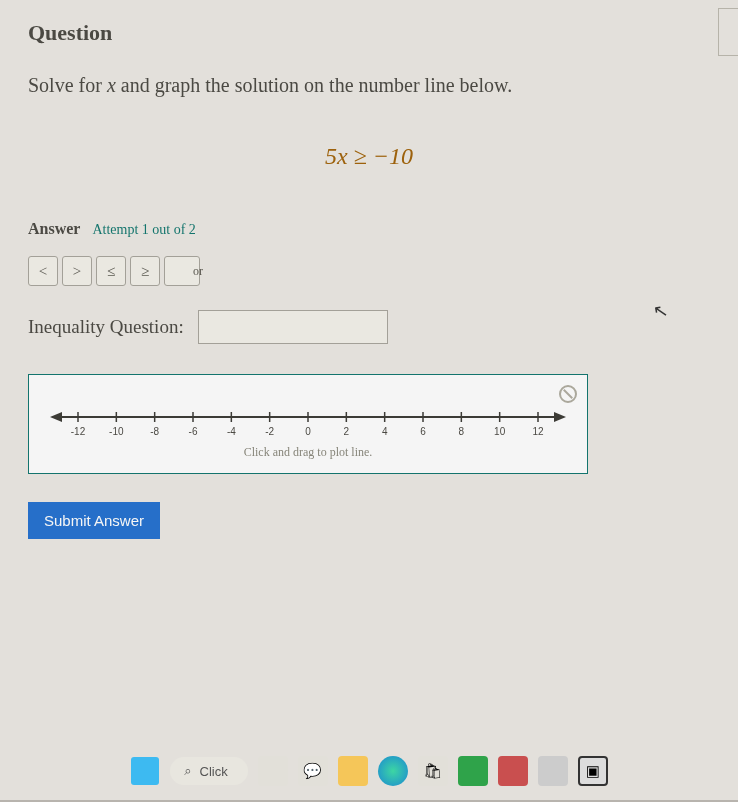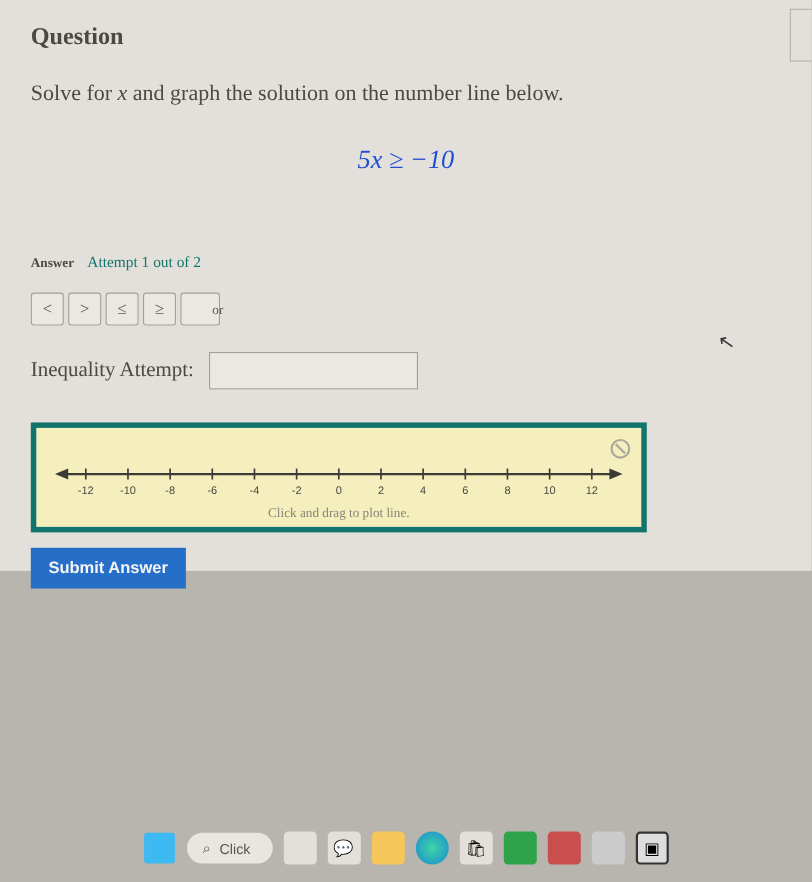--- a/index.html
+++ b/index.html
@@ -7,46 +7,46 @@
       width: 738px;
       height: 802px;
       background: #b8b4ae;
       font-family: Georgia, 'Times New Roman', serif;
       position: relative;
       overflow: hidden;
     }
     .page {
       background: #ece9e3;
       width: 100%;
-      height: 519px;
+      height: 800px;
       padding: 20px 28px;
       position: relative;
       filter: brightness(0.98) contrast(0.96);
     }
     .question-header {
       font-size: 22px;
       font-weight: bold;
       color: #4a4842;
       margin-bottom: 28px;
     }
     .prompt {
       font-size: 20px;
       color: #4a4842;
-      margin-bottom: 36px;
+      margin-bottom: 46px;
     }
     .prompt .var { font-style: italic; }
     .inequality {
       text-align: center;
       font-size: 24px;
-      color: #1d4ed8;
-      margin-bottom: 70px;
+      color: #a16207;
+      margin-bottom: 50px;
       font-style: italic;
     }
     .answer-row { margin-bottom: 18px; }
-    .answer-lbl { font-weight: bold; font-size: 12px; color: #4a4842; }
+    .answer-lbl { font-weight: bold; font-size: 16px; color: #4a4842; }
     .attempt { font-size: 14px; color: #0f766e; margin-left: 8px; }
     .btn-row { display: flex; gap: 4px; margin-bottom: 24px; }
     .small-btn {
       border: 1px solid #a8a59c;
       background: #f3f1ea;
       width: 30px;
       height: 30px;
       font-size: 15px;
       color: #5a584f;
       display: flex;
@@ -61,26 +61,26 @@
     .notation-input {
       width: 190px;
       height: 34px;
       border: 1px solid #a8a59c;
       background: #f3f1ea;
       padding: 0 8px;
       font-size: 15px;
     }
     .nl-lbl { font-size: 19px; color: #4a4842; margin-bottom: 10px; }
     .nl-box {
-      border: 5px solid #0f766e;
-      background: #fef9c3;
+      border: 1px solid #0f766e;
+      background: #ffffff;
       width: 560px;
       height: 100px;
       position: relative;
-      margin-bottom: 14px;
+      margin-bottom: 28px;
     }
     .clear-icon {
       position: absolute;
       right: 10px;
       top: 10px;
       width: 18px;
       height: 18px;
       border: 2px solid #b0ada0;
       border-radius: 50%;
     }
@@ -102,21 +102,20 @@
       margin-top: 2px;
     }
     .submit {
       background: #2371d0;
       color: #fff;
       font-family: Arial, sans-serif;
       font-size: 15px;
       padding: 10px 16px;
       border: none;
       cursor: pointer;
-      font-weight: bold;
     }
     .right-box {
       position: absolute;
       top: 8px;
       right: 0;
       width: 20px;
       height: 48px;
       border: 1px solid #bcb9ae;
       border-right: none;
       background: #ece9e3;
@@ -195,21 +194,21 @@
 
   <div class="btn-row">
     <div class="small-btn">&lt;</div>
     <div class="small-btn">&gt;</div>
     <div class="small-btn">≤</div>
     <div class="small-btn">≥</div>
     <div class="small-btn or">or</div>
   </div>
 
   <div class="notation-row">
-    <div class="notation-lbl">Inequality Attempt:</div>
+    <div class="notation-lbl">Inequality Question:</div>
     <input class="notation-input" value="" style="">
   </div>
 
 
   <div class="nl-box">
     <div class="clear-icon"></div>
     <svg class="nl-svg" width="520" height="40">
       <line x1="10" y1="14" x2="510" y2="14" stroke="#3a3934" stroke-width="2"></line>
       <polygon points="2,14 14,9 14,19" fill="#3a3934"></polygon>
       <polygon points="518,14 506,9 506,19" fill="#3a3934"></polygon>

